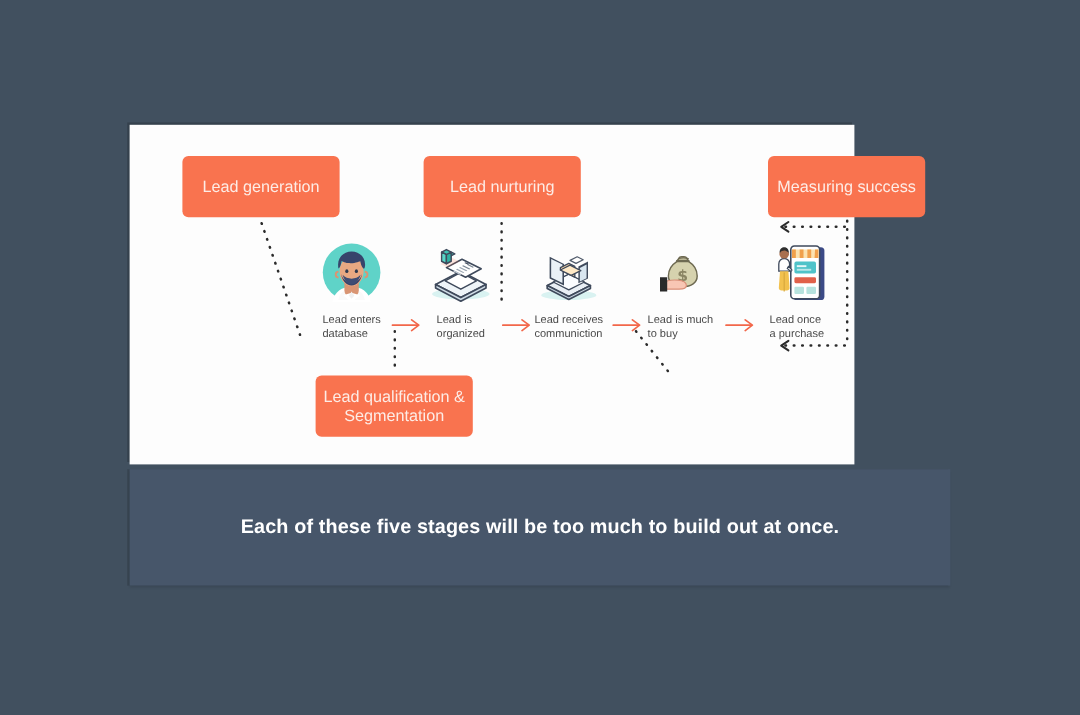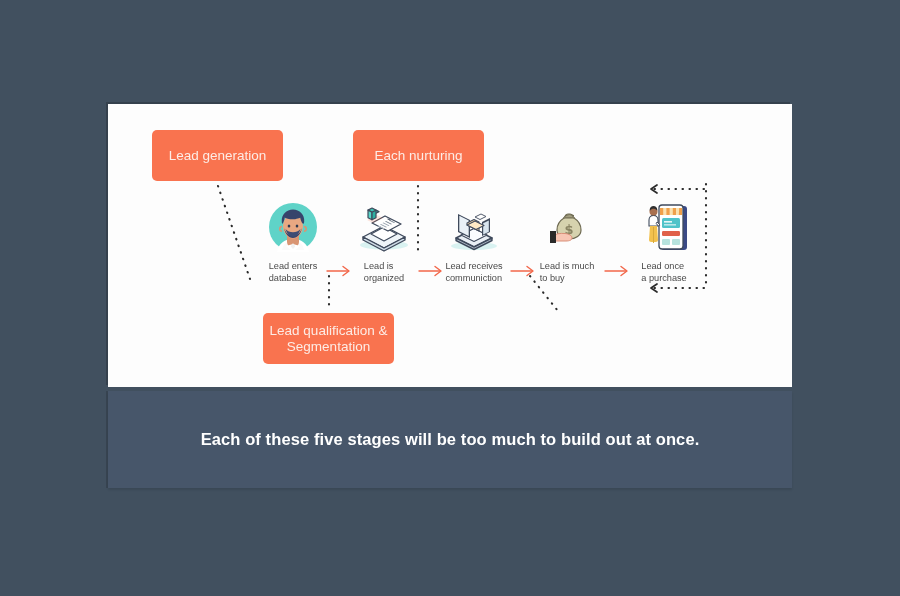--- a/index.html
+++ b/index.html
@@ -22,21 +22,21 @@
     left: 108px;
     top: 104px;
     width: 684px;
     height: 384px;
   }
 
   #diagram-panel {
     position: absolute;
     left: 0;
     top: 0;
-    width: 684px;
+    width: 604px;
     height: 283px;
     background: #fdfdfd;
     box-shadow: -2px -2px 0 rgba(0,0,0,0.18);
   }
 
   #caption-panel {
     position: absolute;
     left: 0;
     top: 287px;
     width: 684px;
@@ -156,23 +156,26 @@
 
       <line x1="596" y1="184" x2="543" y2="184" stroke="#2b2b2b" stroke-width="2.1" stroke-linecap="round" stroke-dasharray="0.5 6.5"></line>
       <polyline points="549,180 543,184 549,188" fill="none" stroke="#2b2b2b" stroke-width="1.7" stroke-linecap="round" stroke-linejoin="round"></polyline>
     </svg>
 
     <div class="stage-box" id="box-lead-generation">
       <span>Lead generation</span>
     </div>
 
     <div class="stage-box" id="box-lead-nurturing">
-      <span>Each nurturing</span>
-    </div>
-
+      <span>Lead nurturing</span>
+    </div>
+
+    <div class="stage-box" id="box-measuring-success">
+      <span>Measuring success</span>
+    </div>
 
     <div class="stage-box" id="box-lead-qualification">
       <span>Lead qualification
 &amp; Segmentation</span>
     </div>
 
 
     <div class="step" id="step-1">
       <div class="step-icon">
         <svg width="50" height="50" viewBox="0 0 50 50" xmlns="http://www.w3.org/2000/svg">

